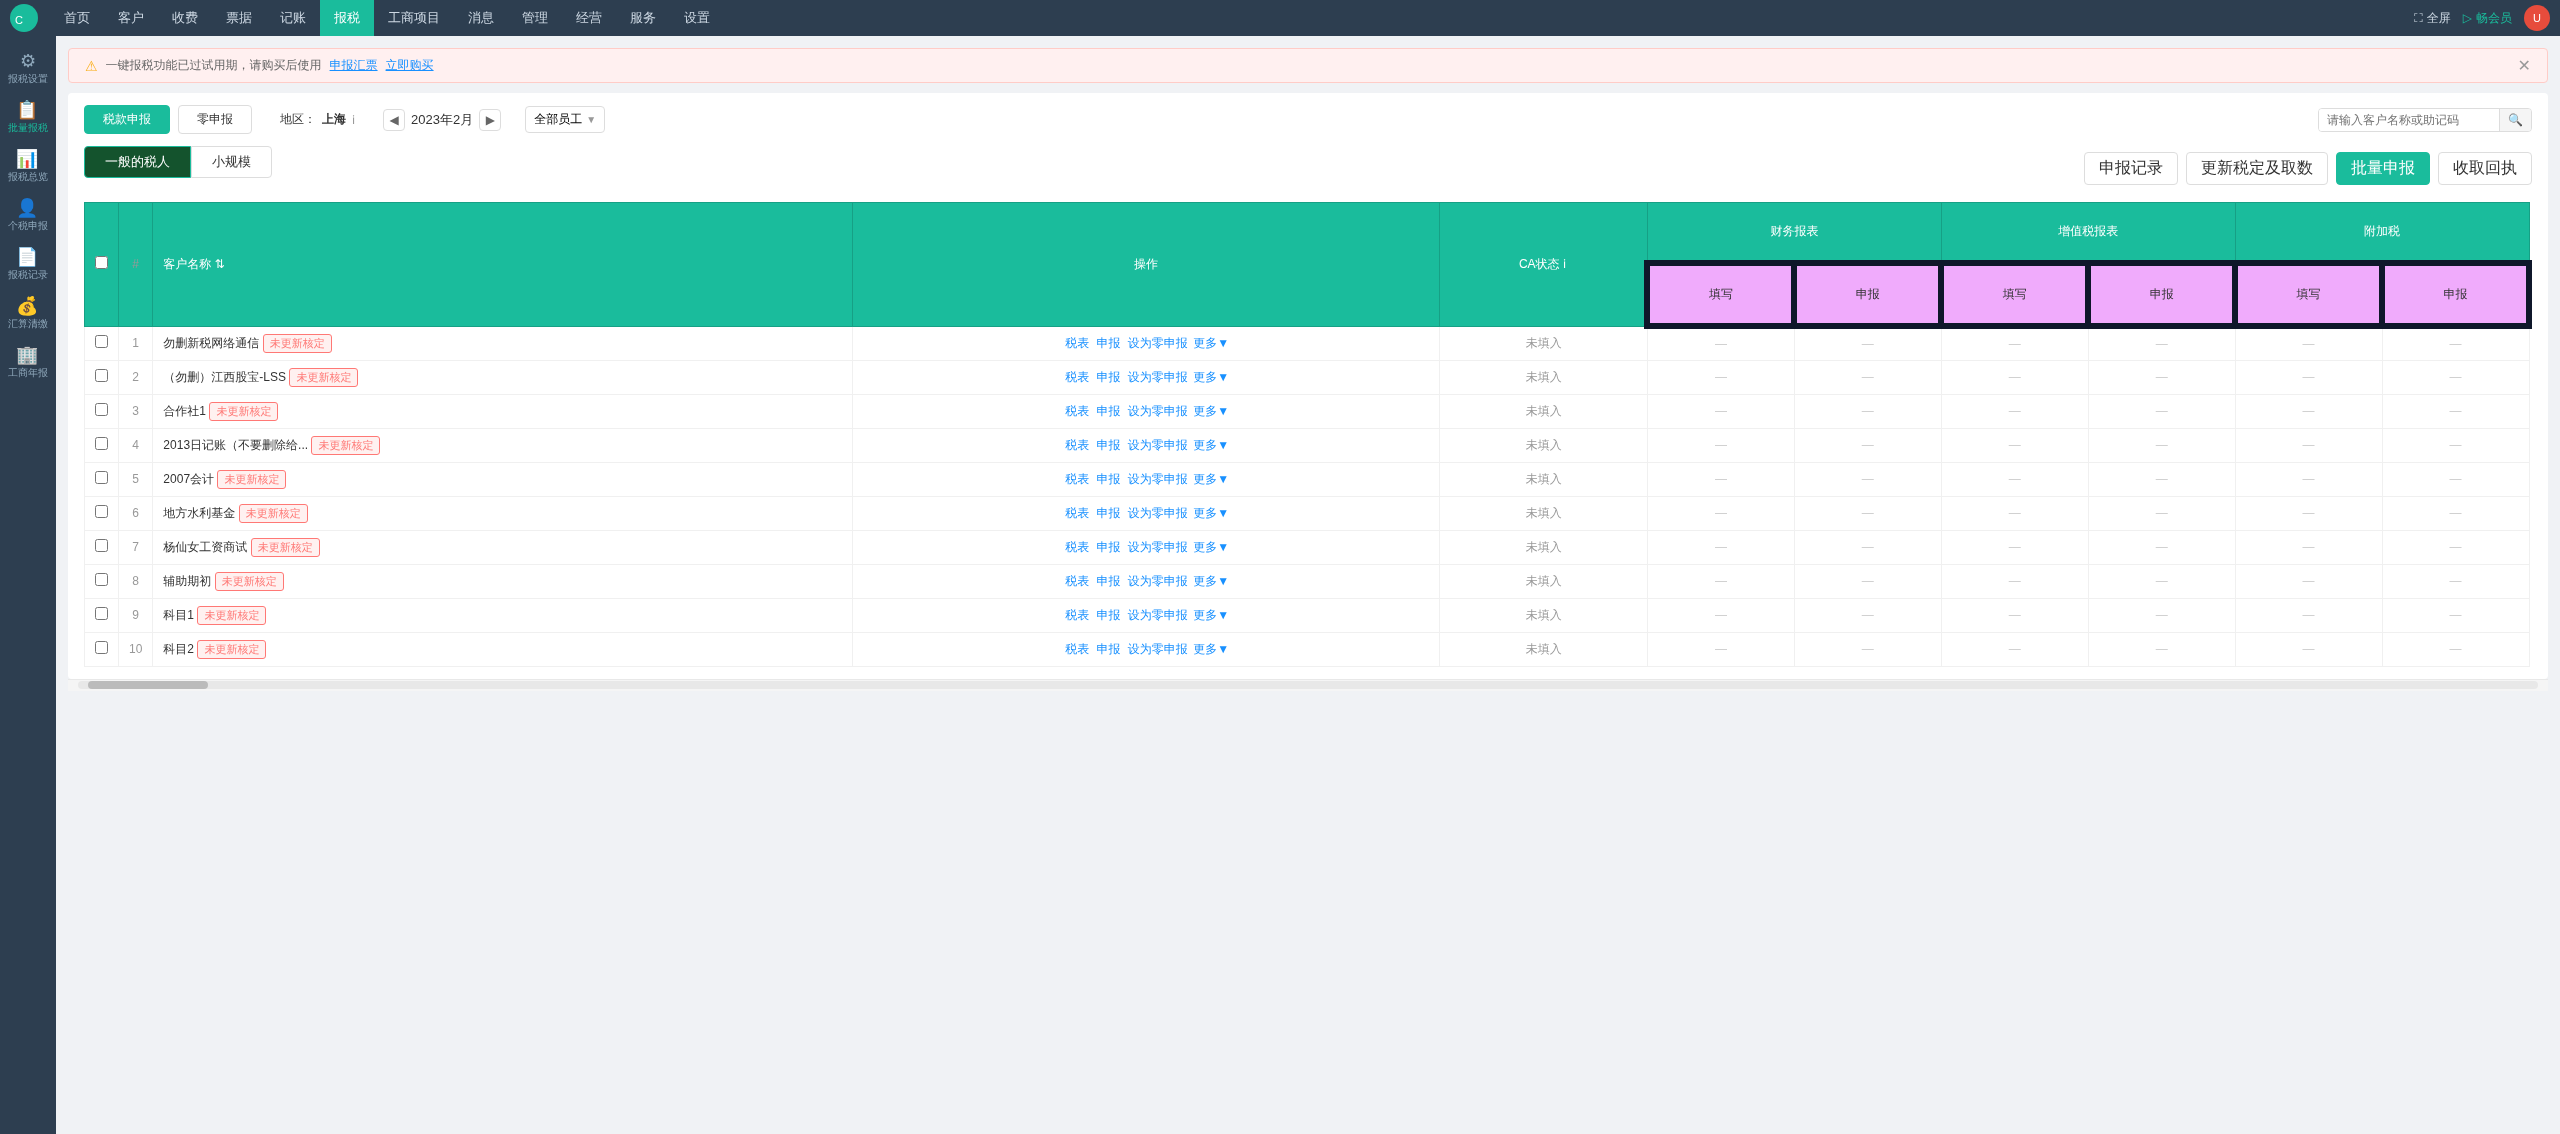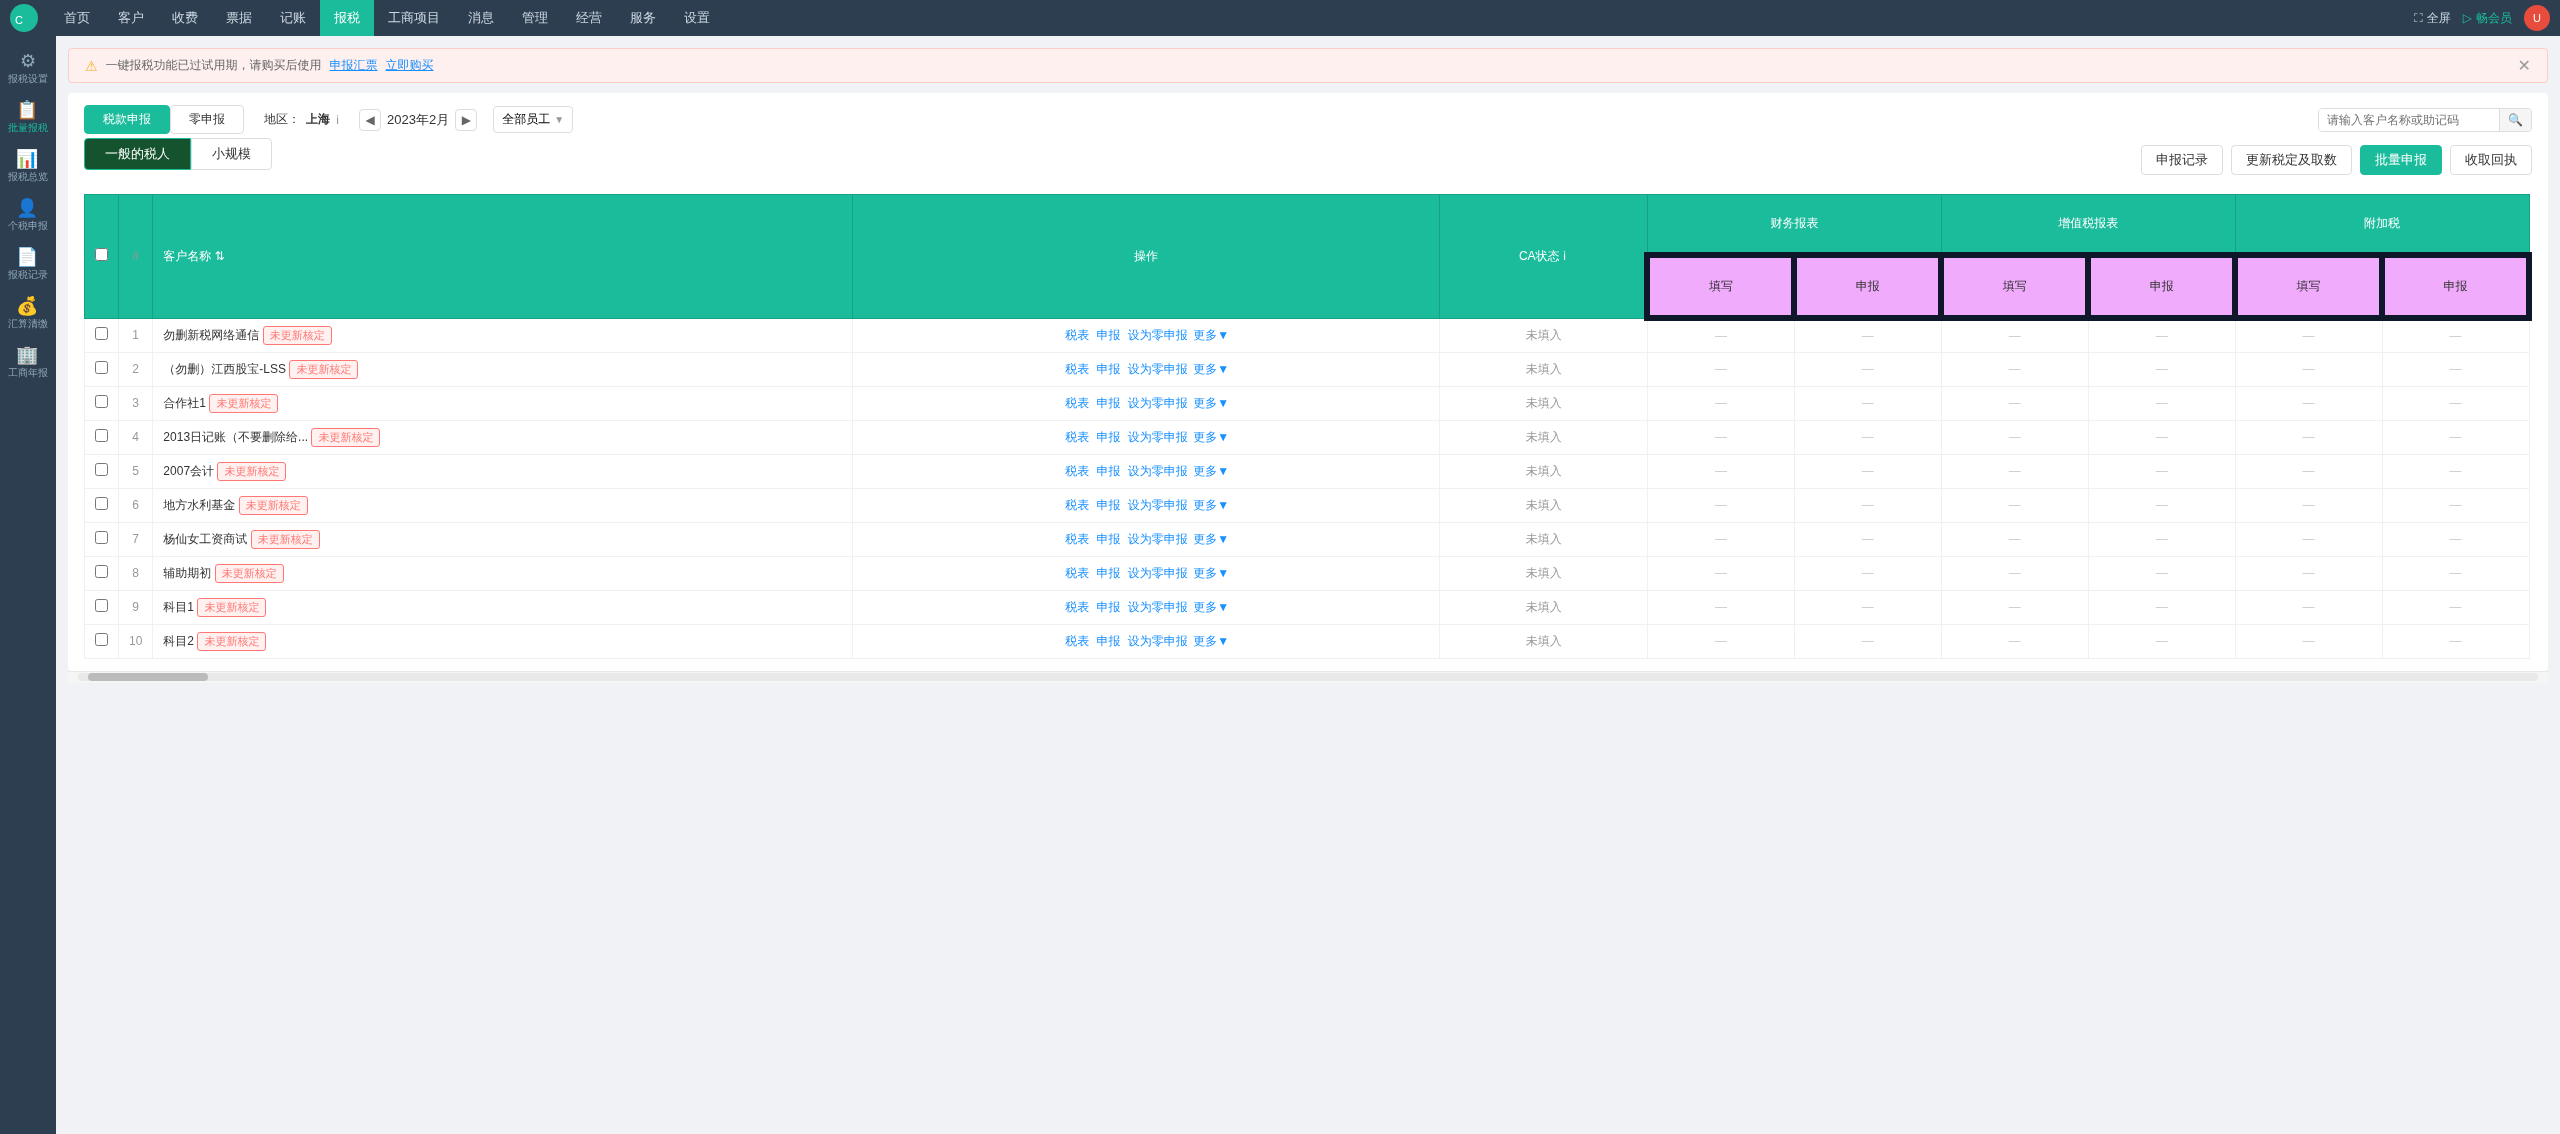--- a/index.html
+++ b/index.html
@@ -32,21 +32,21 @@
     
     .banner { background: #fff0f0; border: 1px solid #ffccc7; border-radius: 4px; padding: 8px 16px; margin-bottom: 10px; display: flex; align-items: center; gap: 8px; font-size: 12px; color: #666; }
     .banner .banner-icon { color: #faad14; font-size: 14px; }
     .banner .banner-link { color: #1890ff; cursor: pointer; text-decoration: underline; }
     .banner .banner-close { margin-left: auto; cursor: pointer; color: #999; font-size: 16px; line-height: 1; }
 
     
     .card { background: #fff; border-radius: 4px; padding: 12px 16px; }
 
     
-    .tab-row { display: flex; align-items: center; margin-bottom: 4px; flex-wrap: wrap; }
+    .tab-row { display: flex; align-items: center; gap: 8px; margin-bottom: 12px; flex-wrap: wrap; }
     .tab-btn { padding: 5px 18px; border: 1px solid #ddd; border-radius: 4px; cursor: pointer; font-size: 12px; background: #fff; color: #333; }
     .tab-btn.active { background: #1abc9c; color: #fff; border-color: #1abc9c; }
 
     .region-select { display: flex; align-items: center; gap: 6px; font-size: 12px; color: #333; margin-left: 20px; }
     .region-select .region-val { font-weight: bold; }
     .region-select .info-icon { color: #999; cursor: pointer; }
 
     .date-nav { display: flex; align-items: center; gap: 6px; margin-left: 20px; }
     .date-nav .arrow-btn { width: 22px; height: 22px; border: 1px solid #ddd; border-radius: 4px; background: #fff; cursor: pointer; display: flex; align-items: center; justify-content: center; color: #666; font-size: 12px; }
     .date-nav .date-label { font-size: 13px; color: #333; font-weight: 400; }
@@ -61,21 +61,21 @@
 
     
     .taxpayer-tabs { display: flex; align-items: center; gap: 0; margin-bottom: 12px; }
     .tp-tab { padding: 6px 20px; border: 1px solid #ddd; background: #fff; cursor: pointer; font-size: 13px; color: #333; }
     .tp-tab:first-child { border-radius: 4px 0 0 4px; }
     .tp-tab:last-child { border-radius: 0 4px 4px 0; }
     .tp-tab.active { background: #14532d; color: #fff; border-color: #1abc9c; }
 
     
     .action-row { display: flex; align-items: center; gap: 8px; margin-bottom: 0; margin-left: auto; }
-    .action-btn { padding: 5px 14px; border: 1px solid #ddd; border-radius: 4px; background: #fff; cursor: pointer; font-size: 13px; color: #333; }
+    .action-btn { padding: 5px 14px; border: 1px solid #ddd; border-radius: 4px; background: #fff; cursor: pointer; font-size: 16px; color: #333; }
     .action-btn.primary { background: #1abc9c; color: #fff; border-color: #1abc9c; }
     .action-btn.secondary { background: #fff; color: #333; }
 
     
     .table-wrap { overflow-x: auto; }
     table { width: 100%; border-collapse: collapse; font-size: 12px; }
     thead tr { background: #1abc9c; color: #fff; }
     thead th { padding: 20px 10px; text-align: center; font-weight: normal; border: 1px solid #16a085; white-space: nowrap; }
     thead th.col-name { text-align: left; }
     .sub-header th { background: #f0abfc; color: #333; border: 6px solid #0f172a; }

